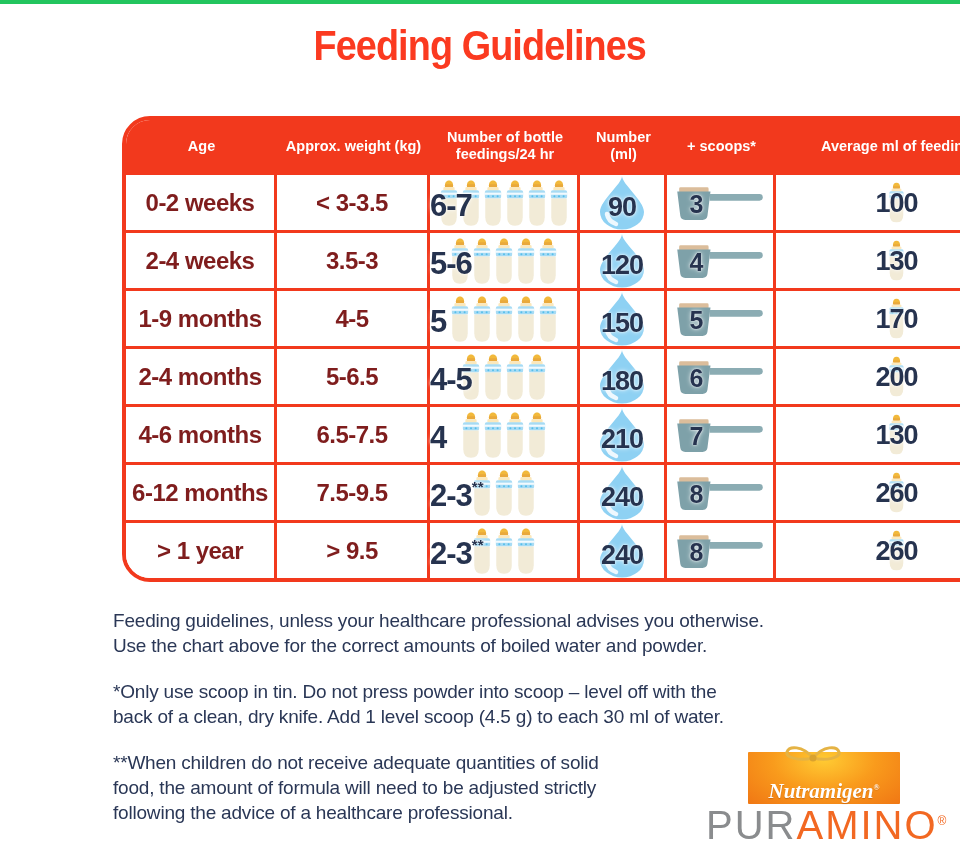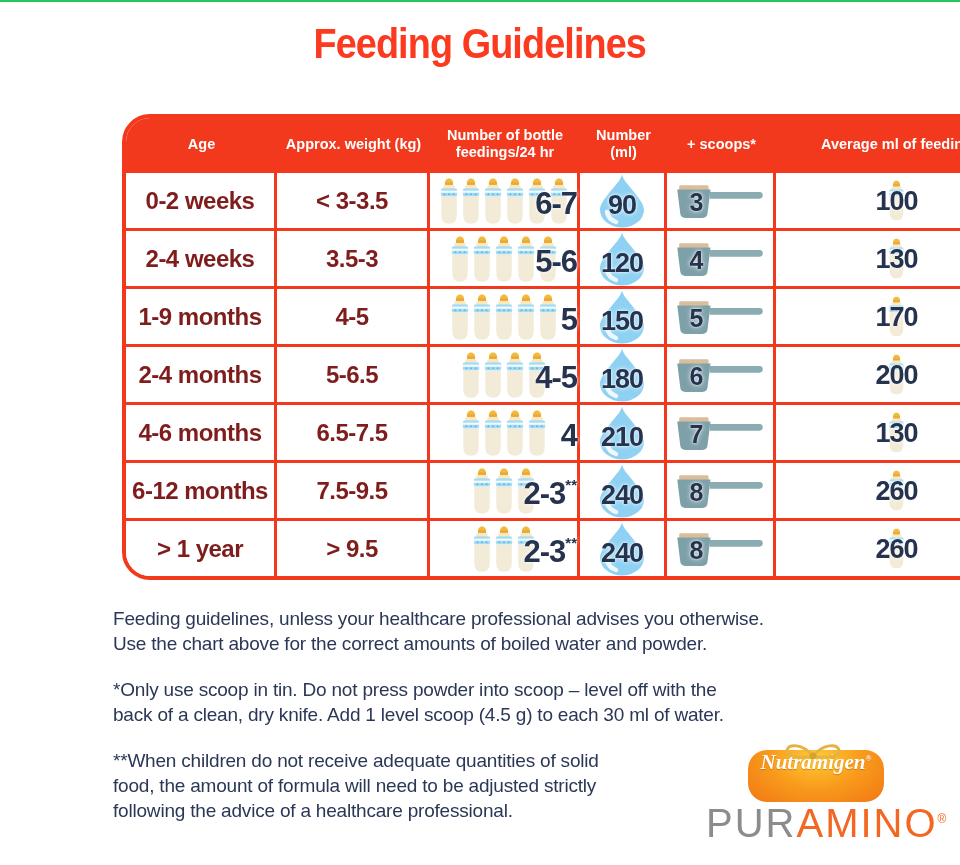--- a/index.html
+++ b/index.html
@@ -1,19 +1,19 @@
 <!DOCTYPE html>
 <html><head>
 <meta charset="utf-8">
 <style>
   * { margin:0; padding:0; box-sizing:border-box; }
   html,body { background:#fff; }
   .page {
     position:relative; width:960px; height:865px; background:#ffffff;
-    border-top:2px solid #22c55e; overflow:hidden;
+    border-top:4px solid #22c55e; overflow:hidden;
     font-family:"Liberation Sans", sans-serif;
   }
   .title {
     position:absolute; top:18px; left:0; width:100%;
     text-align:center; font-size:42px; font-weight:bold;
     color:#FB3A20; letter-spacing:-1px;
   }
   .title-inner{ display:inline-block; transform:scaleX(.9); transform-origin:center; }
 
   
@@ -40,39 +40,39 @@
   .cell-text { font-size:24px; font-weight:bold; color:#7f1d1d; letter-spacing:-0.5px; }
 
   .bottles { display:flex; align-items:flex-end; justify-content:center; }
   .bottles svg { margin:0 -1px; }
 
   .onum {
     position:absolute; color:#26334F; font-weight:bold; letter-spacing:-1px;
     text-shadow:0 0 2px rgba(255,255,255,.95), 0 0 5px rgba(255,255,255,.8);
     pointer-events:none;
   }
-  .feed-num { left:0; width:100%; text-align:right; top:50%; transform:translateY(-42%); font-size:31px;padding-left:20px; }
+  .feed-num { left:0; width:100%; text-align:left; top:50%; transform:translateY(-42%); font-size:31px; }
   .feed-num .note { font-size:15px; letter-spacing:0; position:relative; top:-2px; }
   .water-num { left:0; width:100%; text-align:center; top:50%; transform:translateY(-36%); font-size:27px; }
   .scoop-num { left:8px; width:42px; text-align:center; top:50%; transform:translateY(-46%); font-size:25px; }
   .avg-num { left:0; width:100%; text-align:center; top:50%; transform:translateY(-50%); font-size:27px; }
 
   
   .notes { position:absolute; left:113px; top:604px; width:760px; }
   .notes p {
     white-space:pre-line; color:#2A3756; font-size:19px; line-height:1.32;
     margin:0 0 21px 0; letter-spacing:-0.2px;
   }
 
   
   .nutra-badge {
-    position:absolute; left:748px; top:748px; width:136px; height:52px;
-    border-radius:19px;
+    position:absolute; left:748px; top:748px; width:152px; height:52px;
+    border-radius:1px;
     background:radial-gradient(ellipse at 50% 15%, #FFCB33 0%, #F99B1C 48%, #F07714 100%);
-    display:flex; align-items:flex-start; justify-content:center;
+    display:flex; align-items:flex-end; justify-content:center;
   }
   .nutra-bow { position:absolute; top:-11px; left:32px; }
   .nutra-text {
     font-family:"Liberation Serif", serif; font-style:italic; font-weight:bold;
     color:#fff; font-size:21px; letter-spacing:0;
     text-shadow:0 1px 1px rgba(160,70,0,.45);
   }
   .nutra-text sup { font-size:8px; }
   .puramino {
     position:absolute; left:706px; top:801px; font-size:40px; font-weight:normal;

